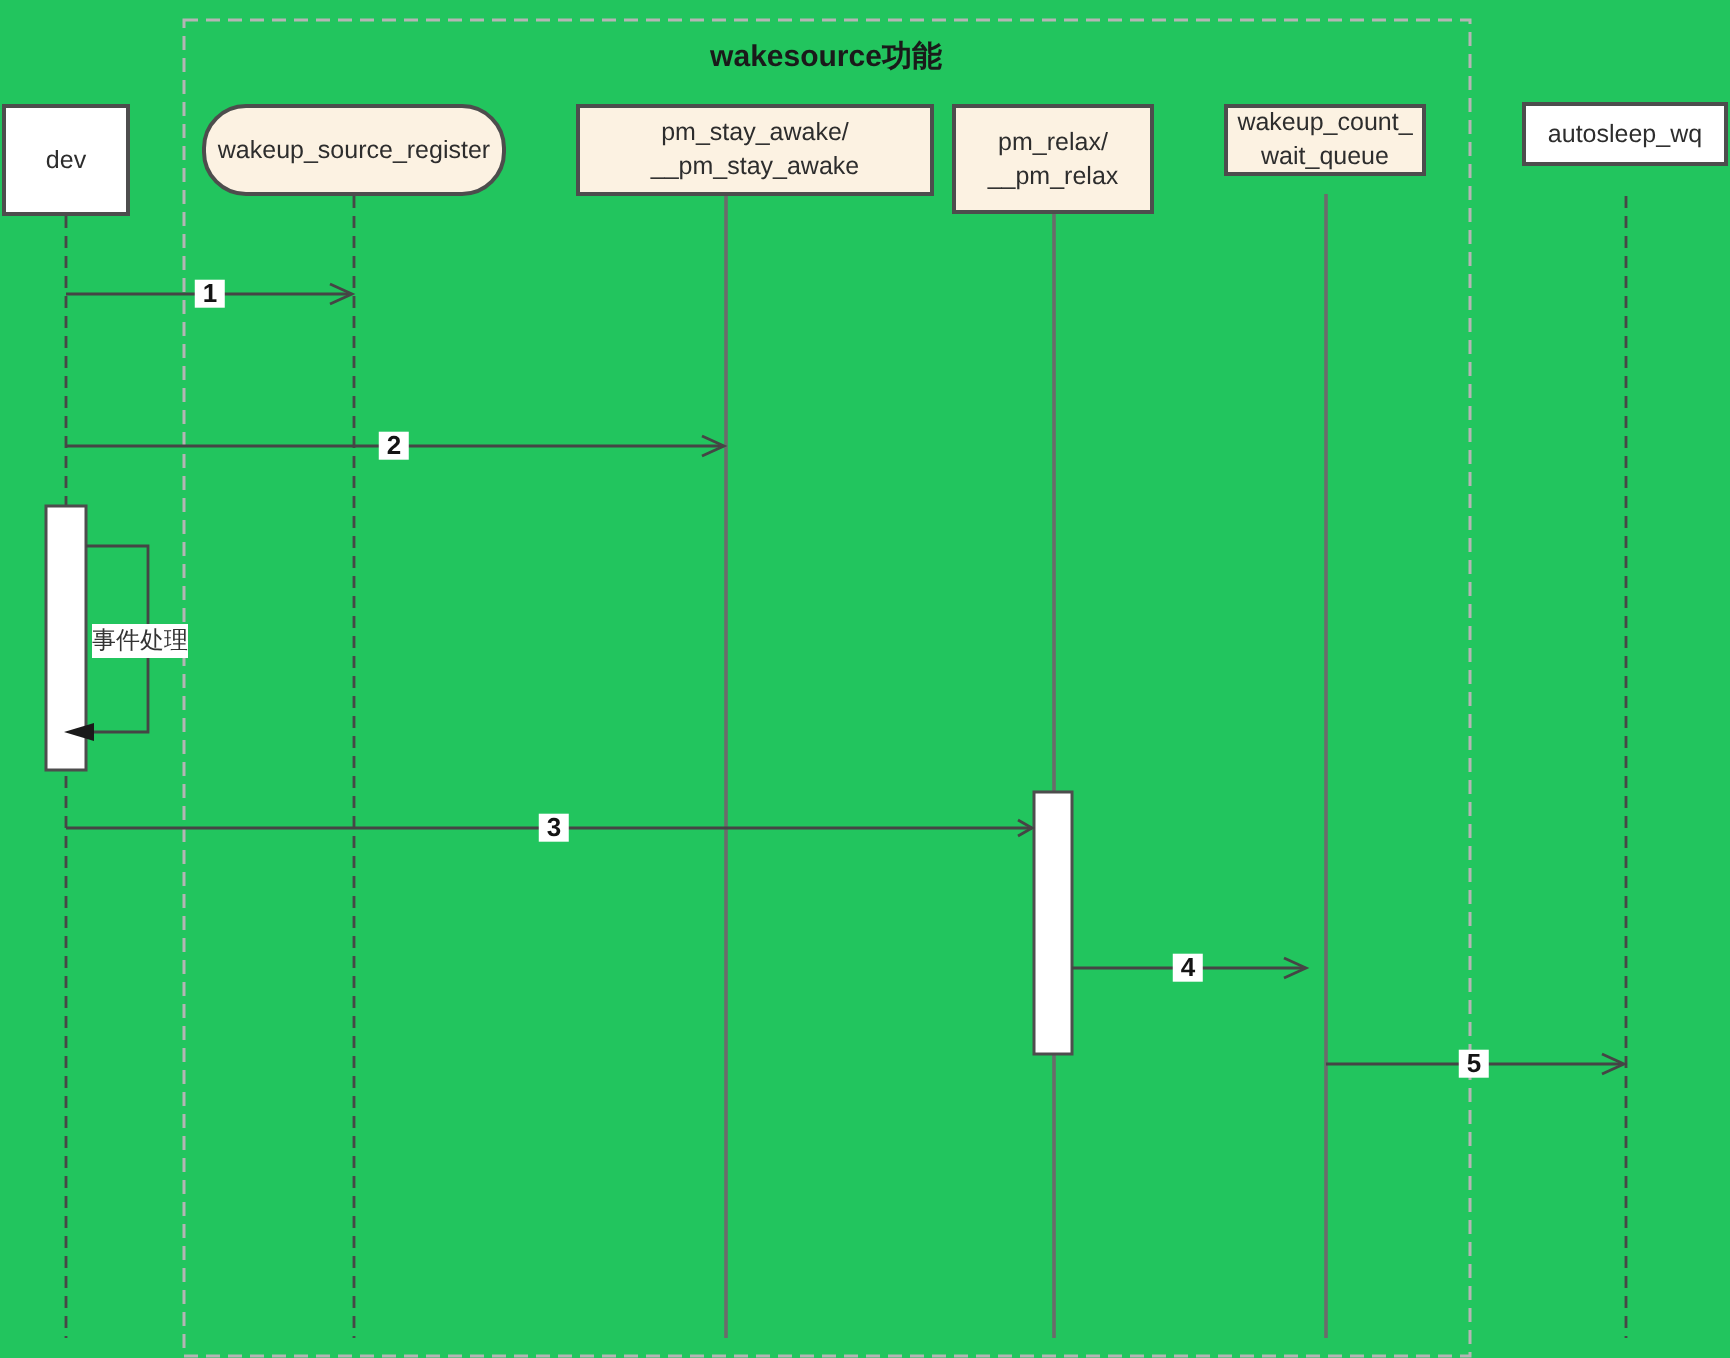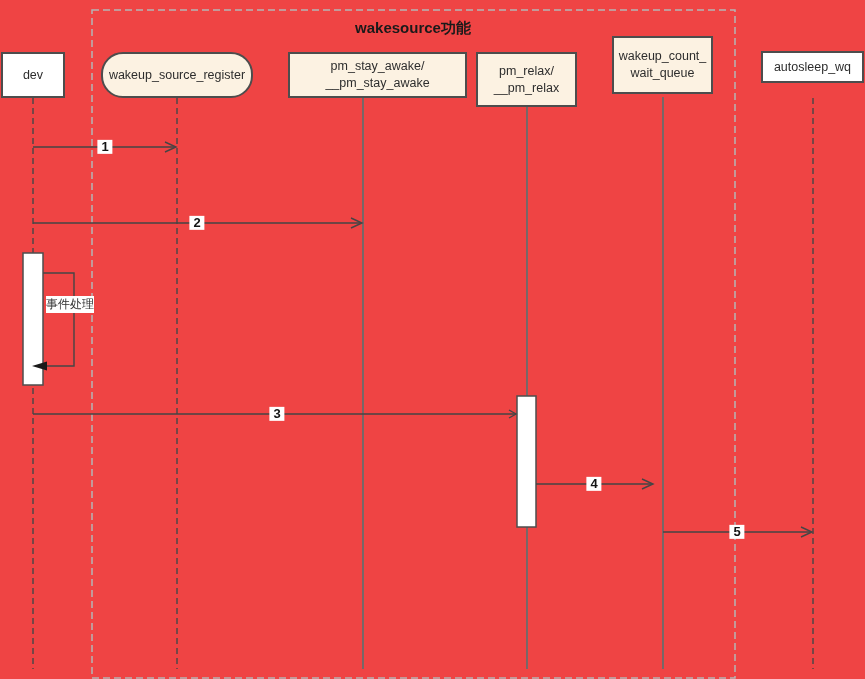--- a/index.html
+++ b/index.html
@@ -1,20 +1,20 @@
 <!DOCTYPE html>
 <html><head>
 <meta charset="utf-8">
 <style>
   html, body { margin: 0; padding: 0; background: #ffffff; }
   .canvas {
     position: relative;
     width: 865px;
     height: 679px;
-    background: #ef4444;
+    background: #22c55e;
     font-family: "Liberation Sans", "DejaVu Sans", sans-serif;
     overflow: hidden;
   }
   .layer-svg {
     position: absolute;
     left: 0; top: 0;
   }
   .diagram-title {
     position: absolute;
     left: 413px;
@@ -91,31 +91,31 @@
 
     <line x1="536" y1="484" x2="652" y2="484" stroke="#454545" stroke-width="1.4"></line>
     <polyline points="642,479 653,484 642,489" fill="none" stroke="#454545" stroke-width="1.4"></polyline>
 
     <line x1="663" y1="532" x2="811" y2="532" stroke="#454545" stroke-width="1.4"></line>
     <polyline points="801,527 812,532 801,537" fill="none" stroke="#454545" stroke-width="1.4"></polyline>
   </svg>
 
   <div class="diagram-title">wakesource功能</div>
 
-  <div class="actor" style="left:1px; top:52px; width:64px; height:46px;">dev</div>
+  <div class="actor" style="left:1px; top:52px; width:64px; height:56px;">dev</div>
   <div class="actor highlight" style="left:101px; top:52px; width:152px; height:46px;border-radius:22px;">wakeup_source_register</div>
   <div class="actor highlight" style="left:288px; top:52px; width:179px; height:46px;">pm_stay_awake/
 __pm_stay_awake</div>
   <div class="actor highlight" style="left:476px; top:52px; width:101px; height:55px;">pm_relax/
 __pm_relax</div>
-  <div class="actor highlight" style="left:612px; top:36px; width:101px; height:58px;">wakeup_count_
+  <div class="actor highlight" style="left:612px; top:52px; width:101px; height:36px;">wakeup_count_
 wait_queue</div>
   <div class="actor" style="left:761px; top:51px; width:103px; height:32px;">autosleep_wq</div>
 
   <div class="msg-label" style="left:105px; top:147px;">1</div>
   <div class="msg-label" style="left:197px; top:223px;">2</div>
   <div class="msg-label" style="left:277px; top:414px;">3</div>
   <div class="msg-label" style="left:594px; top:484px;">4</div>
   <div class="msg-label" style="left:737px; top:532px;">5</div>
 
-  <div class="self-msg-label" style="left:46px; top:296px;">事件处理</div>
+  <div class="self-msg-label" style="left:46px; top:312px;">事件处理</div>
 
 </div>
 
 </body></html>

